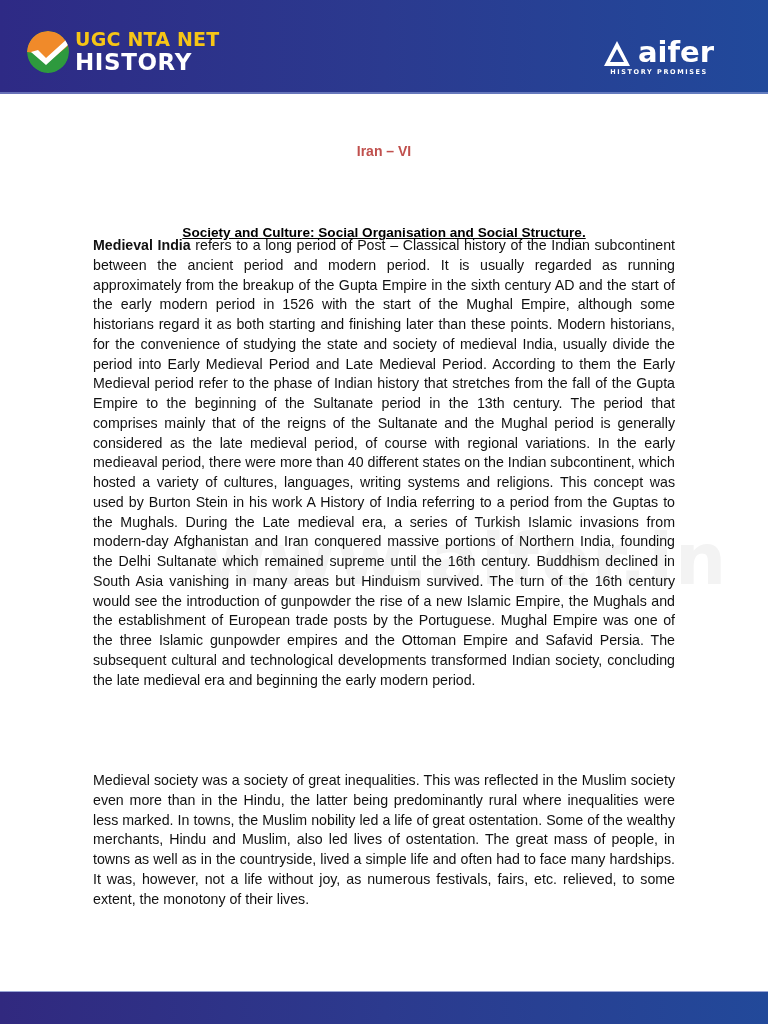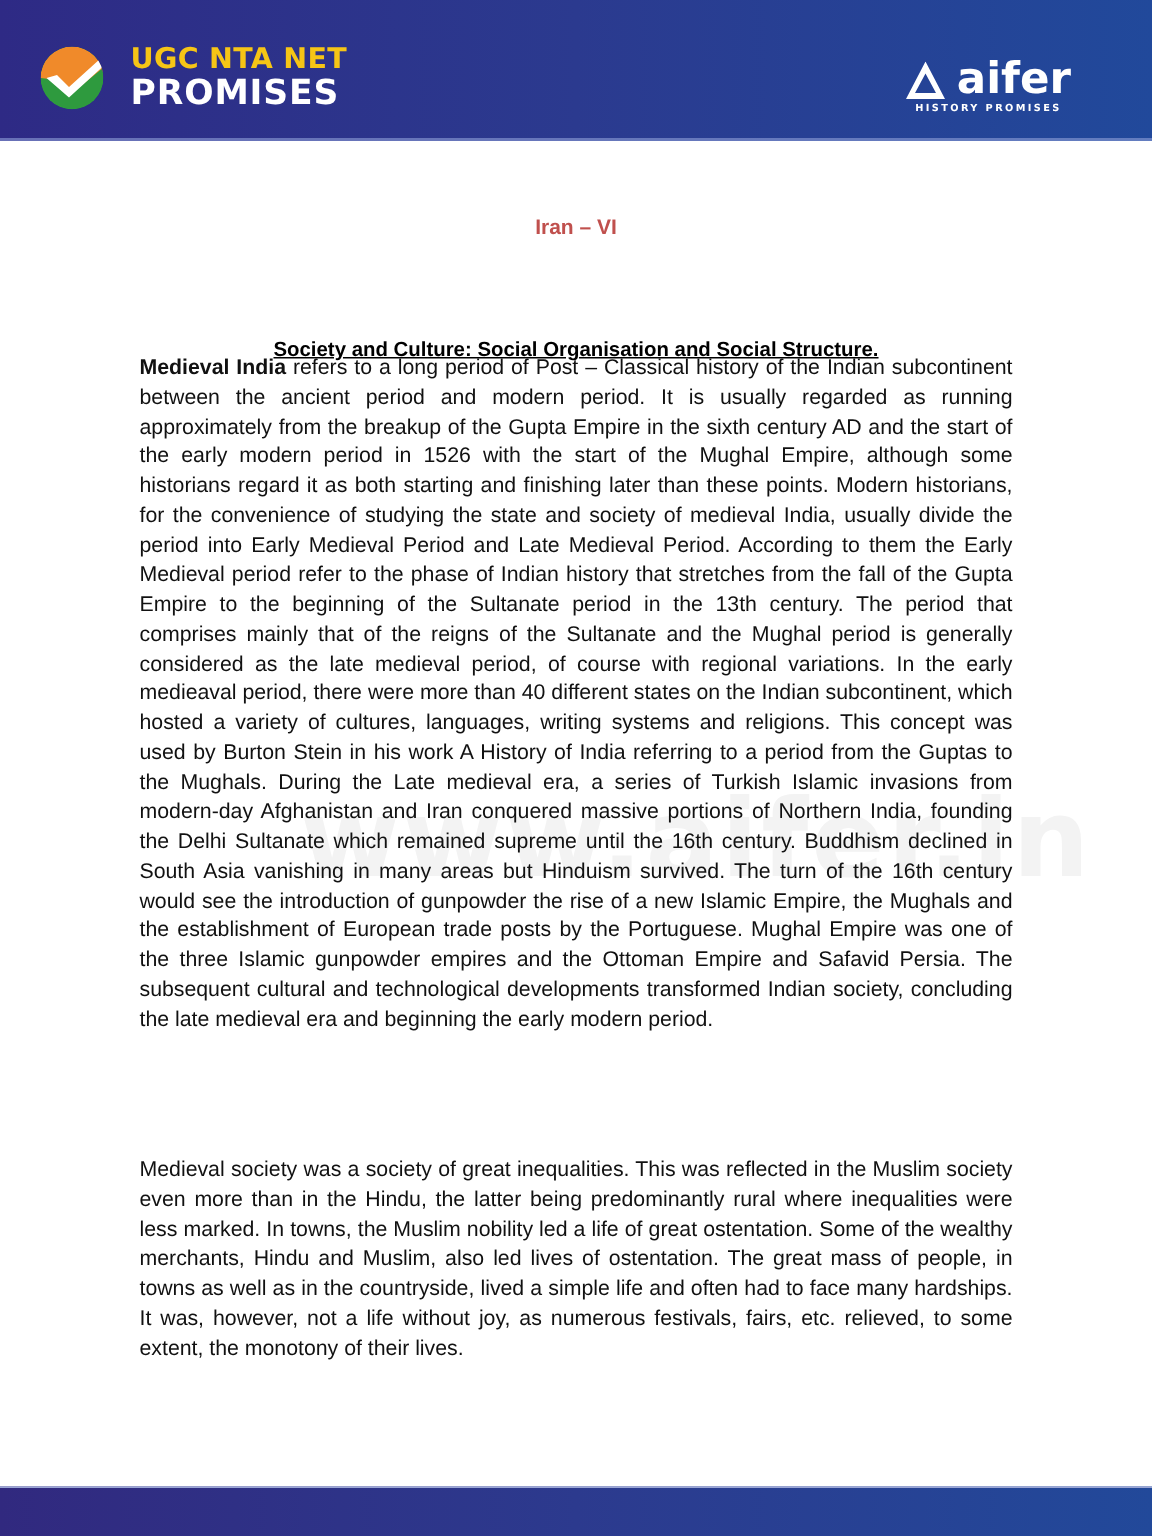--- a/index.html
+++ b/index.html
@@ -1,21 +1,21 @@
 <!DOCTYPE html>
 <html><head>
 <meta charset="utf-8">
 <style>
   html, body { margin:0; padding:0; }
   body { width:768px; height:1024px; position:relative; overflow:hidden; background:#ffffff;
          font-family:"DejaVu Sans", "Liberation Sans", sans-serif; }
   .header { position:absolute; left:0; top:0; width:768px; height:94px;
             background:linear-gradient(90deg,#2e2a85 0%,#2b3a8f 50%,#21499b 100%); }
   .header::after { content:""; position:absolute; left:0; right:0; bottom:0; height:2px; background:#8fa0d8; opacity:.6; }
-  .brand { position:absolute; left:27px; top:30px; display:flex; align-items:center;gap:12px; }
+  .brand { position:absolute; left:27px; top:30px; display:flex; align-items:center; }
   .brand-logo { width:42px; height:42px; border-radius:50%; overflow:hidden; position:relative; margin-right:6px; }
   .brand-text { display:flex; flex-direction:column; line-height:1; }
   .brand-line1 { color:#f6c516; font-weight:bold; font-size:19px; letter-spacing:0.2px; }
   .brand-line2 { color:#ffffff; font-weight:bold; font-size:23px; letter-spacing:0.6px; margin-top:2px; }
   .aifer { position:absolute; left:604px; top:38px; width:110px; text-align:center; }
   .aifer-word { color:#ffffff; font-weight:bold; font-size:29px; line-height:28px; display:flex; align-items:flex-end; justify-content:space-between; }
   .aifer-word svg { margin-right:1px; }
   .aifer-tag { color:#ffffff; font-size:6.5px; font-weight:bold; letter-spacing:1.6px; margin-top:2px; }
   .watermark { position:absolute; left:200px; top:485px; font-size:72px; font-weight:bold; color:#f3f3f3;
                letter-spacing:2px; z-index:0;margin-top:32px; }
@@ -39,21 +39,21 @@
   <div class="brand">
     <div class="brand-logo">
       <svg width="42" height="42" viewBox="0 0 42 42">
         <circle cx="21" cy="21" r="21" fill="#2e9a3e"></circle>
         <path d="M0,21 A21,21 0 0 1 42,21 L42,14 L20,32 L9,22 Z" fill="#f08a2a"></path>
         <path d="M4,21 L11,19 L19,27 L40,8 L42,13 L19,34 Z" fill="#ffffff"></path>
       </svg>
     </div>
     <div class="brand-text">
       <span class="brand-line1">UGC NTA NET</span>
-      <span class="brand-line2">PROMISES</span>
+      <span class="brand-line2">HISTORY</span>
     </div>
   </div>
 
   <div class="aifer">
     <div class="aifer-word">
       <svg width="26" height="25" viewBox="0 0 26 25">
         <path d="M13,0 L26,25 L0,25 Z M13,8 L6,21 L20,21 Z" fill="#ffffff" fill-rule="evenodd"></path>
       </svg>
       <span>aifer</span>
     </div>

